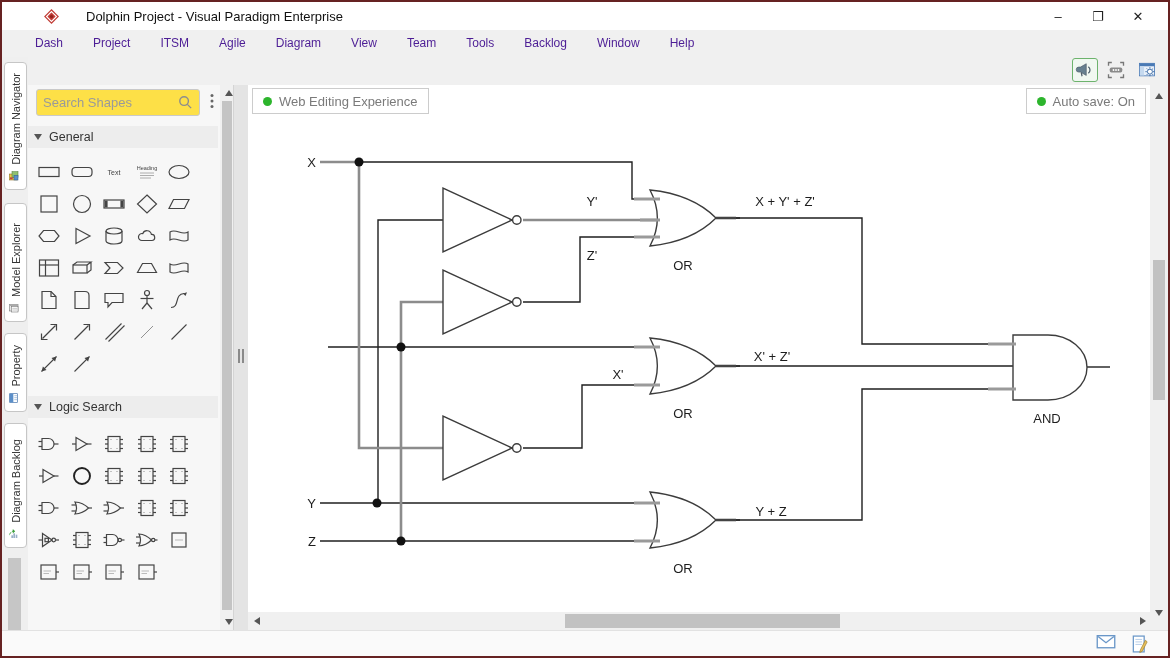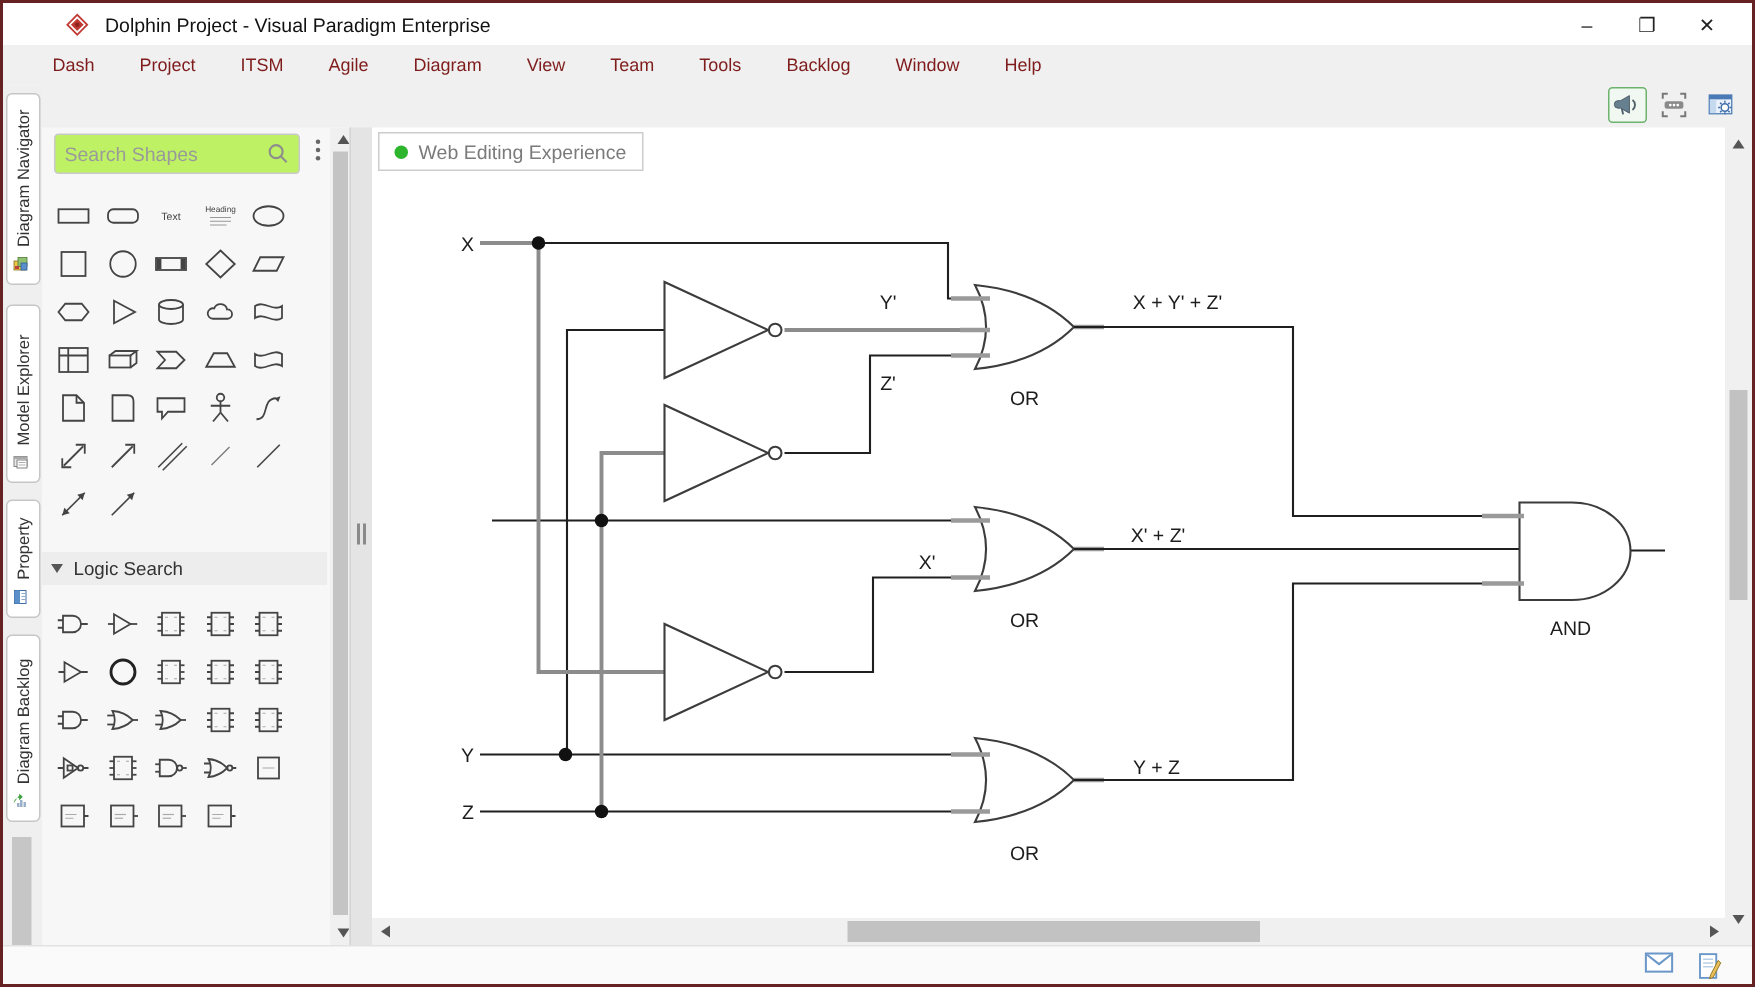--- a/index.html
+++ b/index.html
@@ -1,28 +1,28 @@
 <!DOCTYPE html>
 <html style="--green: #2db52d;"><head>
 <meta charset="utf-8">
 <style>
   * { margin:0; padding:0; box-sizing:border-box; }
   html,body { width:1170px; height:658px; font-family:"Liberation Sans", sans-serif; background:#fff; overflow:hidden; }
   .window { width:1170px; height:658px; border:2px solid #662222; background:#fff; display:flex; flex-direction:column; }
 
   
-  .titlebar { height:28px; display:flex; align-items:center; background:#fff; flex:0 0 auto; }
+  .titlebar { height:28px; display:flex; align-items:center; background:#fff; flex:0 0 auto;gap:16px; }
   .logo { margin-left:41px; width:17px; height:17px; flex:0 0 auto; }
   .title-text { margin-left:10px; font-size:13px; color:#111; }
   .win-controls { margin-left:auto; display:flex; align-items:center; margin-right:10px; }
   .win-btn { width:40px; text-align:center; font-size:13px; color:#222; cursor:default; }
 
   
   .menubar { height:27px; background:#f0f0f0; display:flex; align-items:center; padding-left:18px; flex:0 0 auto; }
-  .menu-item { font-size:12px; color:#7f1d1d; padding:0 15px; line-height:27px; }
+  .menu-item { font-size:12px; color:#4c1d95; padding:0 15px; line-height:27px; }
 
   
   .body { flex:1 1 auto; display:flex; background:#f0f0f0; min-height:0; }
   .tabstrip { width:26px; position:relative; background:#efefef; flex:0 0 auto; }
   .vtab { position:absolute; left:2px; width:23px; background:#fff; border:1px solid #c6c6c6; border-radius:4px;
           display:flex; flex-direction:column; align-items:center; justify-content:flex-end; padding-bottom:3px; }
   .vtab-label { writing-mode:vertical-rl; transform:rotate(180deg); font-size:11px; color:#333; margin-bottom:5px; white-space:nowrap; }
   .vtab-icon { width:16px; height:16px; }
   .strip-bottom { position:absolute; left:6px; top:501px; width:13px; height:72px; background:#c6c6c6; }
 
@@ -38,21 +38,21 @@
   .tb-icon { width:26px; height:24px; display:flex; align-items:center; justify-content:center; border-radius:3px; }
   .tb-icon.green { border:1px solid #6db36d; background:#f1f8f1; }
   .tb-icon svg { width:20px; height:20px; }
 
   
   .content { flex:1 1 auto; display:flex; min-height:0; }
 
   
   .palette { width:205px; background:#f7f7f7; position:relative; flex:0 0 auto; overflow:hidden; }
   .search-row { height:35px; display:flex; align-items:center; padding-left:8px; }
-  .search-box { width:164px; height:27px; background:#bef264; border:1px solid #c9c9c9; border-radius:3px;
+  .search-box { width:164px; height:27px; background:#fde047; border:1px solid #c9c9c9; border-radius:3px;
                 display:flex; align-items:center; padding:0 6px; }
   .search-box input { border:none; outline:none; flex:1; font-size:13px; color:#444; font-family:"Liberation Sans",sans-serif; background:transparent; min-width:0; }
   .search-box input::placeholder { color:#9a9a9a; }
   .more-dots { margin-left:6px; width:12px; text-align:center; }
   .sec-header { height:22px; background:#ededed; display:flex; align-items:center; padding-left:6px; font-size:12.5px; color:#333; width:190px; }
   .sec-header .tri { display:inline-block; margin-right:7px; }
   .tri-right { width:0; height:0; border-left:6px solid #555; border-top:4px solid transparent; border-bottom:4px solid transparent; }
   .tri-down { width:0; height:0; border-top:6px solid #555; border-left:4px solid transparent; border-right:4px solid transparent; }
   .fav-actions { margin-left:auto; margin-right:10px; display:flex; gap:9px; align-items:center; }
   .fav-actions svg { width:13px; height:13px; }
@@ -212,20 +212,24 @@
             <div class="more-dots">
               <svg width="4" height="16" viewBox="0 0 4 16">
                   <circle cx="2" cy="2.5" r="1.5" fill="#666"></circle>
                   <circle cx="2" cy="8" r="1.5" fill="#666"></circle>
                   <circle cx="2" cy="13.5" r="1.5" fill="#666"></circle>
                 </svg>
             </div>
           </div>
 
 
+          <div class="sec-header" style="margin-top:6px">
+            <span class="tri tri-down"></span>
+            <span>General</span>
+          </div>
           <div class="shape-grid" style="padding-top:8px" id="general-grid">
               <div class="shape-cell">
                 <svg width="24" height="24" viewBox="0 0 24 24">
                   <rect x="2" y="7.5" width="20" height="9" fill="none" stroke="#444" stroke-width="1.2"></rect>
                 </svg>
               </div>
               <div class="shape-cell">
                 <svg width="24" height="24" viewBox="0 0 24 24">
                   <rect x="2" y="7.5" width="20" height="9" rx="3.5" fill="none" stroke="#444" stroke-width="1.2"></rect>
                 </svg>
@@ -751,20 +755,24 @@
               <text x="683" y="418" text-anchor="middle">OR</text>
               <text x="683" y="573" text-anchor="middle">OR</text>
               <text x="1047" y="423" text-anchor="middle">AND</text>
             </g>
           </svg>
 
           <div class="badge left">
             <span class="dot"></span>
             <span>Web Editing Experience</span>
           </div>
+          <div class="badge right">
+            <span class="dot"></span>
+            <span>Auto save: On</span>
+          </div>
 
           <div class="hscroll">
             <div class="arrow a-left"></div>
             <div class="hthumb"></div>
             <div class="arrow a-right"></div>
           </div>
         </div>
 
         <div class="vscroll">
           <div class="arrow a-up" style="top:8px"></div>

